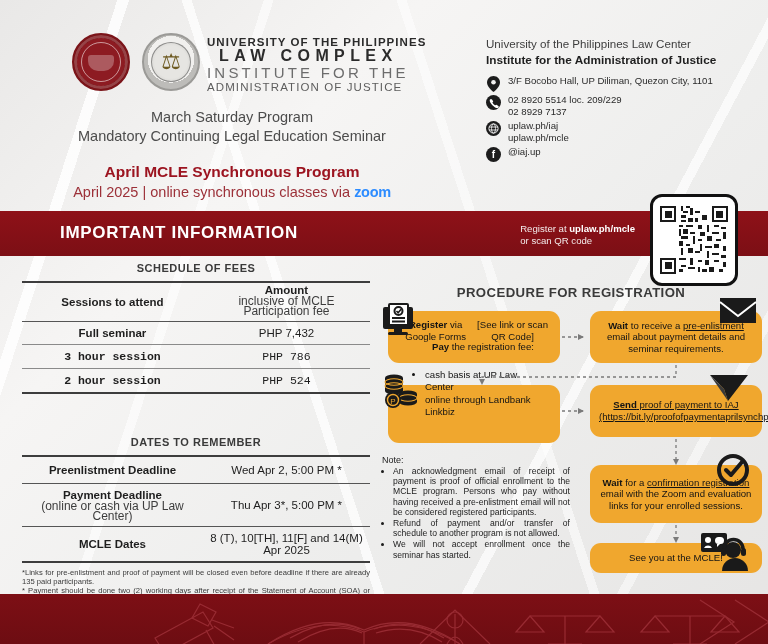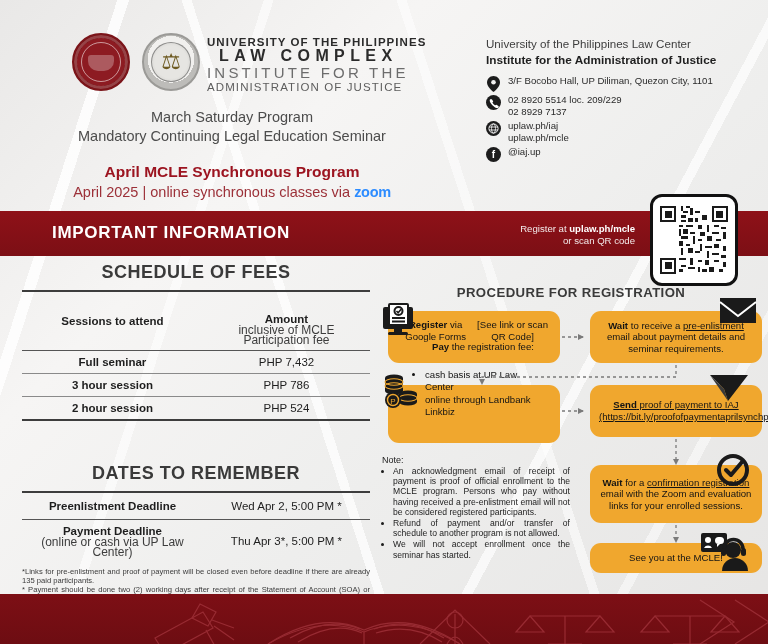--- a/index.html
+++ b/index.html
@@ -82,48 +82,48 @@
   }
   .c-ic.pin { background: transparent; color: #1c1c1c; font-size: 15px; }
   .c-txt { font-size: 9.6px; color: #2a2a2a; line-height: 11.6px; }
 
   
   .banner {
     position: absolute; left: 0; top: 211px; width: 768px; height: 45px;
     background: linear-gradient(180deg, #8e1118 0%, #7c0f15 100%);
   }
   .banner-title {
-    position: absolute; left: 52px; top: 12px;
+    position: absolute; left: 60px; top: 12px;
     color: #fff; font-size: 17px; font-weight: bold; letter-spacing: .7px;
   }
   .banner-reg {
-    position: absolute; right: 133px; top: 12px; text-align: right;
+    position: absolute; right: 133px; top: 12px; 
     color: #f3eaea; font-size: 9.6px; line-height: 12px;
   }
   .banner-reg b { color: #fff; }
 
   .qr-wrap {
     position: absolute; left: 650px; top: 194px;
     width: 88px; height: 92px; border-radius: 12px;
     background: #fff; border: 3px solid #111;
     display: flex; align-items: center; justify-content: center;
   }
   .qr { width: 68px; height: 68px; }
 
   
   .left-col { position: absolute; left: 22px; top: 262px; width: 348px; }
   .sec-head {
-    text-align: center; font-size: 18px; font-weight: bold;
+    text-align: center; font-size: 11px; font-weight: bold;
     color: #3a3a3a; letter-spacing: .5px; margin-bottom: 7px;
   }
   table.tbl { width: 100%; border-collapse: collapse; }
   table.tbl td { padding: 5px 4px; font-size: 11.5px; color: #1e1e1e; }
   .t-top { border-top: 2.5px solid #3d3d3d; }
   .row-line td { border-top: 1.6px solid #555; }
-  .row-line-thin td { border-top: 1.1px solid #8a8a8a; }
+  .row-line-thin td { border-top: 1.1px solid #8a8a8a; font-family: Liberation Mono, monospace; }
   .t-bot { border-bottom: 2.5px solid #3d3d3d; }
   .lbl { text-align: center; font-weight: bold; width: 52%; }
   .val { text-align: center; }
   .sub { display: block; font-size: 12px; font-weight: normal; color: #3d3d3d; line-height: 10px; }
   .amt-head { text-align: center; font-weight: bold; font-size: 12.3px; }
   .spacer-40 { height: 42px; }
   .footnote { font-size: 7.6px; color: #3a3a3a; line-height: 9.2px; margin-top: 5px; text-align: justify; }
 
   
   .right-col { position: absolute; left: 378px; top: 285px; width: 386px; height: 310px; }
@@ -340,21 +340,21 @@
     </svg>
   </div>
 
   <div class="left-col">
 
     <div class="sec-head">SCHEDULE OF FEES</div>
     <table class="tbl">
       <tbody>
         <tr class="t-top">
           <td class="lbl" style="padding-top:7px;padding-bottom:7px;">Sessions to attend</td>
-          <td class="amt-head" style="padding-top:21px;padding-bottom:5px;">
+          <td class="amt-head" style="padding-top:1px;padding-bottom:5px;">
             <span>Amount</span>
             <span class="sub">inclusive of MCLE Participation fee</span>
           </td>
         </tr>
         <tr class="row-line">
           <td class="lbl">Full seminar</td>
           <td class="val">PHP 7,432</td>
         </tr>
         <tr class="row-line-thin">
           <td class="lbl">3 hour session</td>
@@ -375,20 +375,25 @@
         <tr class="t-top">
           <td class="lbl" style="padding-top:7px;padding-bottom:7px;">Preenlistment Deadline</td>
           <td class="val">Wed Apr 2, 5:00 PM *</td>
         </tr>
         <tr class="row-line">
           <td class="lbl">
             <span>Payment Deadline</span>
             <span class="sub">(online or cash via UP Law Center)</span>
           </td>
           <td class="val">Thu Apr 3*, 5:00 PM *</td>
+        </tr>
+        <tr class="row-line t-bot">
+          <td class="lbl" style="padding-top:9px;padding-bottom:9px;">MCLE Dates</td>
+          <td class="val" style="white-space:pre-line;">8 (T), 10[TH], 11[F] and 14(M)
+Apr 2025</td>
         </tr>
       </tbody>
     </table>
     <div class="footnote" style="white-space:pre-line;">*Links for pre-enlistment and proof of payment will be closed even before deadline if there are already 135 paid participants.
 * Payment should be done two (2) working days after receipt of the Statement of Account (SOA) or otherwise the registration will be cancelled.</div>
   </div>
 
   <div class="right-col">
     <div class="proc-head">PROCEDURE FOR REGISTRATION</div>
 

